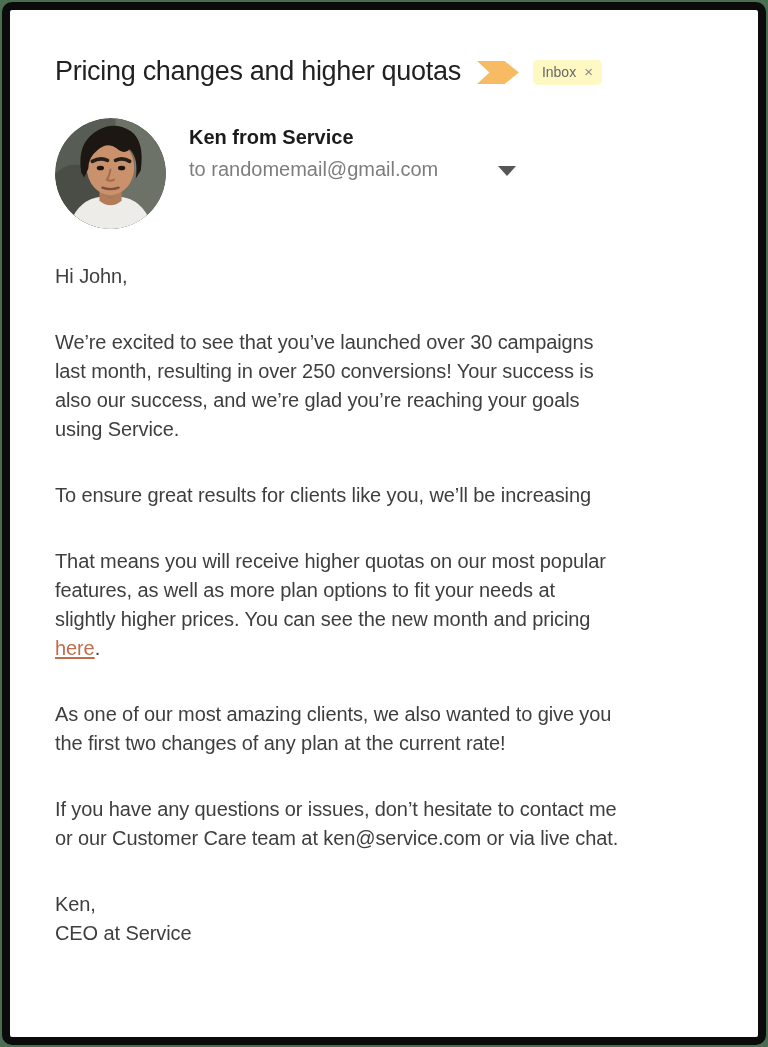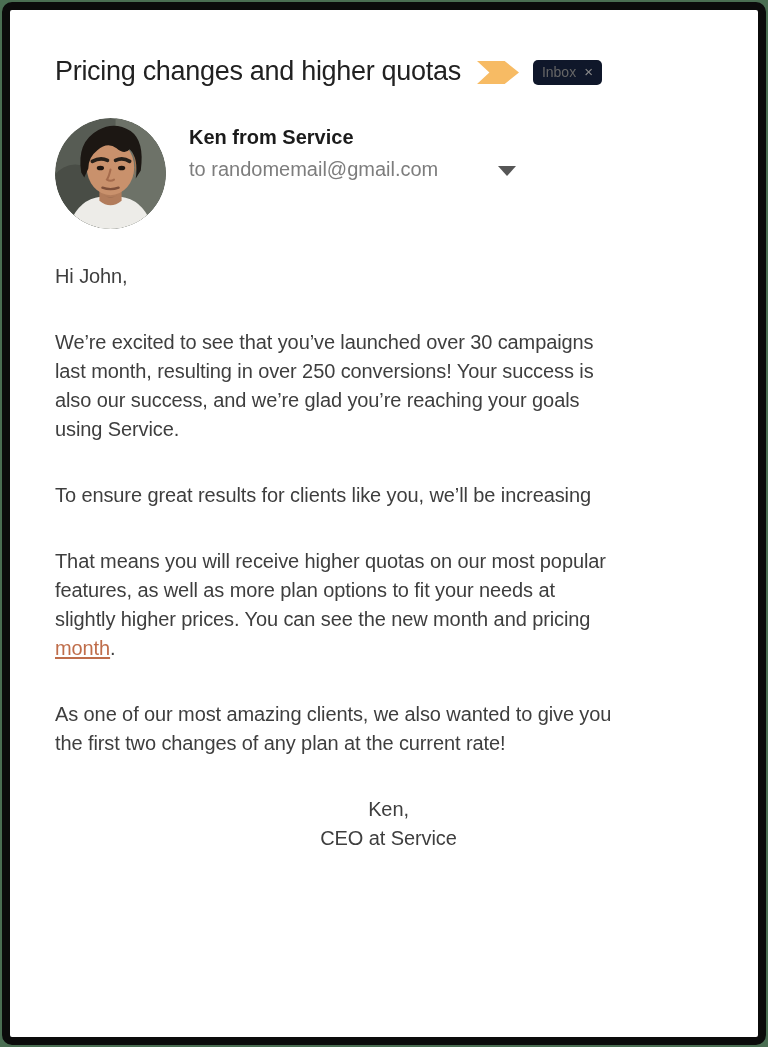--- a/index.html
+++ b/index.html
@@ -21,21 +21,21 @@
   }
   
   .subject-row{display:flex;align-items:center;height:34px;}
   .subject{
     margin:0;font-size:27px;font-weight:500;color:#212121;
     letter-spacing:-0.3px;line-height:34px;white-space:nowrap;
   }
   .imp-icon{margin-left:16px;flex:0 0 auto;margin-top:2px;}
   .chip{
     margin-left:14px;margin-top:2px;
-    background:#0f172a;border-radius:5px;
+    background:#fef9c3;border-radius:5px;
     display:inline-flex;align-items:center;gap:8px;
     padding:4px 9px 5px 9px;
     font-size:14px;color:#666666;line-height:16px;
     cursor:default;white-space:nowrap;
   }
   .chip-x{color:#8b8b8b;font-size:15px;line-height:14px;}
   
   .sender-row{margin-top:30px;display:flex;}
   .avatar{
     width:111px;height:111px;border-radius:50%;overflow:hidden;
@@ -50,21 +50,21 @@
     border-right:9px solid transparent;
     border-top:10px solid #565656;
   }
   
   .msg{
     margin-top:33px;
     font-size:20px;line-height:29px;color:#3e3e3e;
     letter-spacing:-0.1px;
   }
   .para{margin:0 0 37px 0;}
-  .para:last-child{margin-bottom:0;text-align:center;}
+  .para:last-child{margin-bottom:0;}
   .line{display:block;}
   .link{color:#bf6d4a;text-decoration:underline;text-underline-offset:2px;cursor:pointer;}
 </style>
 </head>
 <body>
 
 <div class="stage">
   <div class="card">
 
     <div class="subject-row">
@@ -128,28 +128,32 @@
       </p>
 
       <p class="para">
         <span class="line">To ensure great results for clients like you, we’ll be increasing</span>
       </p>
 
       <p class="para">
         <span class="line">That means you will receive higher quotas on our most popular</span>
         <span class="line">features, as well as more plan options to fit your needs at</span>
         <span class="line">slightly higher prices. You can see the new month and pricing</span>
-        <span class="line"><a class="link">month</a><span>.</span></span>
+        <span class="line"><a class="link">here</a><span>.</span></span>
       </p>
 
       <p class="para">
         <span class="line">As one of our most amazing clients, we also wanted to give you</span>
         <span class="line">the first two changes of any plan at the current rate!</span>
       </p>
 
+      <p class="para">
+        <span class="line">If you have any questions or issues, don’t hesitate to contact me</span>
+        <span class="line">or our Customer Care team at ken@service.com or via live chat.</span>
+      </p>
 
       <p class="para">
         <span class="line">Ken,</span>
         <span class="line">CEO at Service</span>
       </p>
 
     </div>
   </div>
 </div>
 

